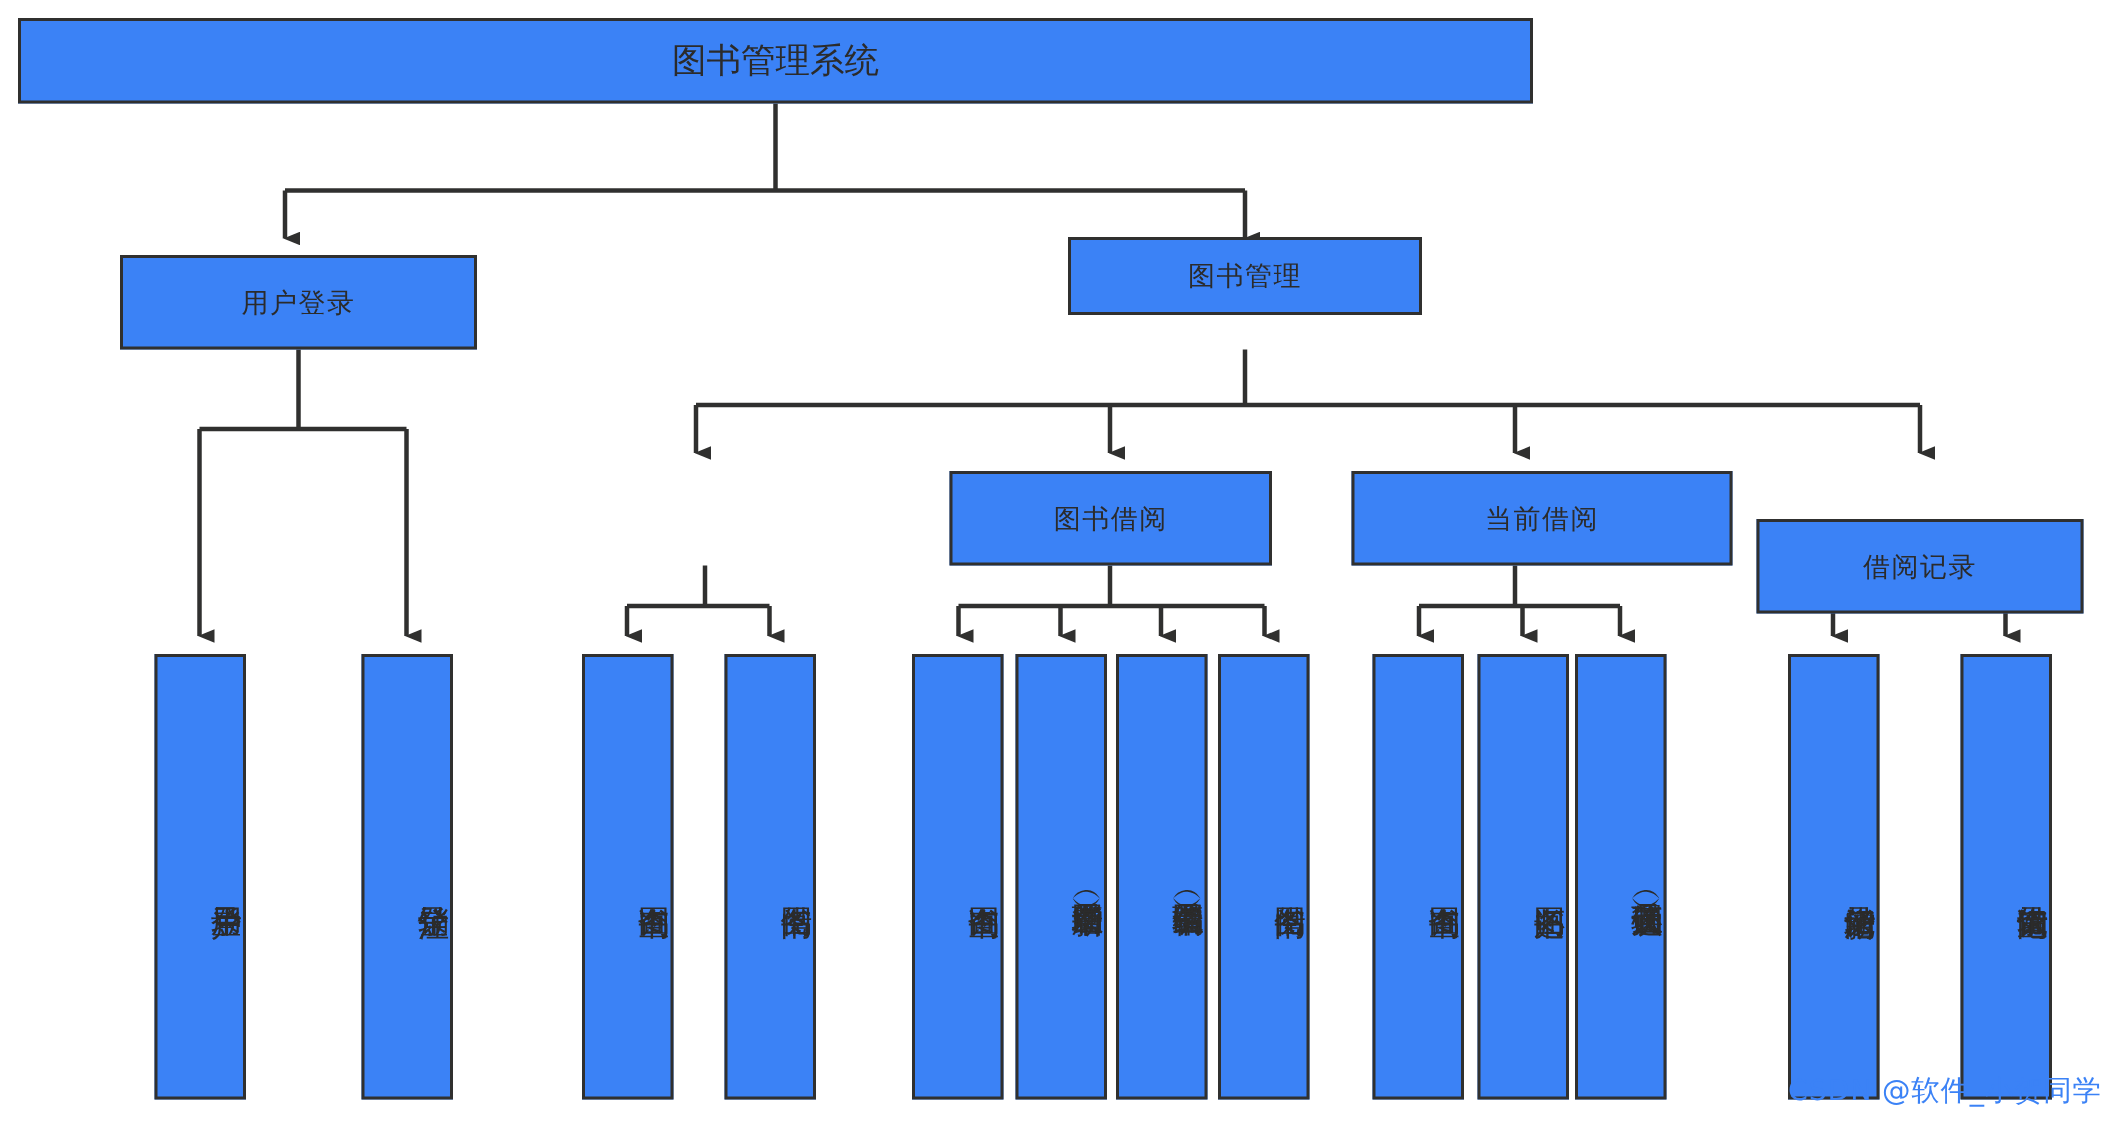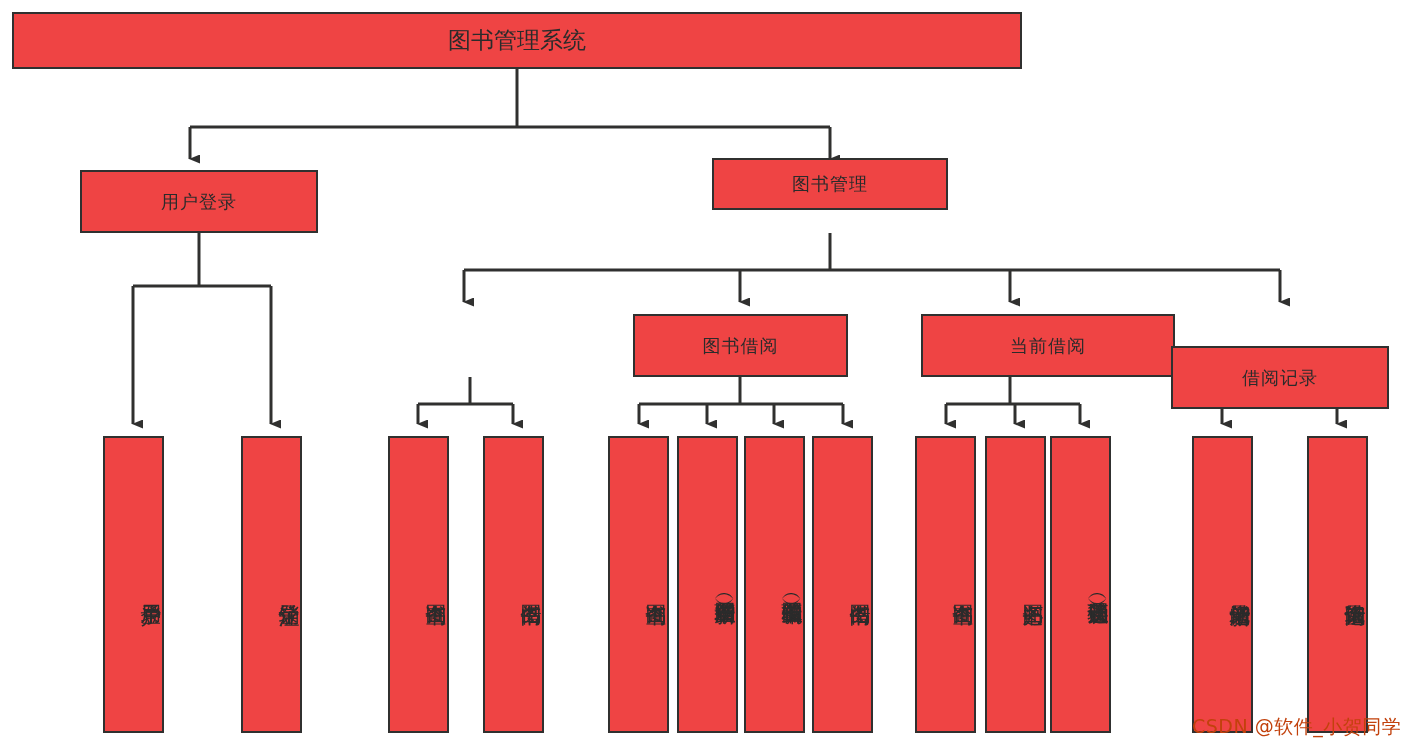--- a/index.html
+++ b/index.html
@@ -5,21 +5,21 @@
   html,body{margin:0;padding:0;background:#ffffff;}
   body{
     font-family:"DejaVu Sans","Liberation Sans",sans-serif;
     width:1405px;height:747px;position:relative;overflow:hidden;
   }
   #stage{position:absolute;left:0;top:0;width:1405px;height:747px;}
   svg.wires{position:absolute;left:0;top:0;width:1405px;height:747px;pointer-events:none;}
   .node{
     position:absolute;
     box-sizing:border-box;
-    background:#ef4444;
+    background:#3b82f6;
     border:2px solid #30302f;
     display:flex;align-items:center;justify-content:center;
     color:#2b2b2b;
   }
   .node.h{ font-size:18px; letter-spacing:1px; }
   .node.root{ font-size:23px; }
   .node.leaf{
     font-size:21px;
     line-height:1.07;
     letter-spacing:0px;
@@ -27,21 +27,21 @@
     text-orientation:upright;
     align-items:flex-start;
     justify-content:center;
     padding-top:6px;
     overflow:hidden;
   }
   .node.leaf.tall{ padding-top:2px; }
   .watermark{
     position:absolute;
     font-size:19px;
-    color:#c2410c;
+    color:#3b82f6;
     white-space:nowrap;
     letter-spacing:0.5px;
   }
 </style>
 </head>
 <body>
 
 <div id="stage">
 
   <svg class="wires" viewBox="0 0 1405 747" xmlns="http://www.w3.org/2000/svg">
@@ -93,21 +93,21 @@
       <path d="M1337,404 L1337,424" marker-end="url(#arw)"></path>
     </g>
   </svg>
 
   <div class="node root" style="left:12px;top:12px;width:1010px;height:57px;">图书管理系统</div>
 
   <div class="node h" style="left:80px;top:170px;width:238px;height:63px;">用户登录</div>
   <div class="node h" style="left:712px;top:158px;width:236px;height:52px;">图书管理</div>
 
   <div class="node h" style="left:633px;top:314px;width:215px;height:63px;">图书借阅</div>
-  <div class="node h" style="left:901px;top:314px;width:254px;height:63px;margin-left:20px;">当前借阅</div>
+  <div class="node h" style="left:901px;top:314px;width:254px;height:63px;">当前借阅</div>
   <div class="node h" style="left:1171px;top:314px;width:218px;height:63px;margin-top:32px;">借阅记录</div>
 
   <div class="node leaf" style="left:103px;top:436px;width:61px;height:297px;">用户登录</div>
   <div class="node leaf" style="left:241px;top:436px;width:61px;height:297px;">注销登录</div>
 
   <div class="node leaf" style="left:388px;top:436px;width:61px;height:297px;">查询图书</div>
   <div class="node leaf" style="left:483px;top:436px;width:61px;height:297px;">借阅图书</div>
 
   <div class="node leaf" style="left:608px;top:436px;width:61px;height:297px;">查询图书</div>
   <div class="node leaf tall" style="left:677px;top:436px;width:61px;height:297px;">新增图书（管理员）</div>

